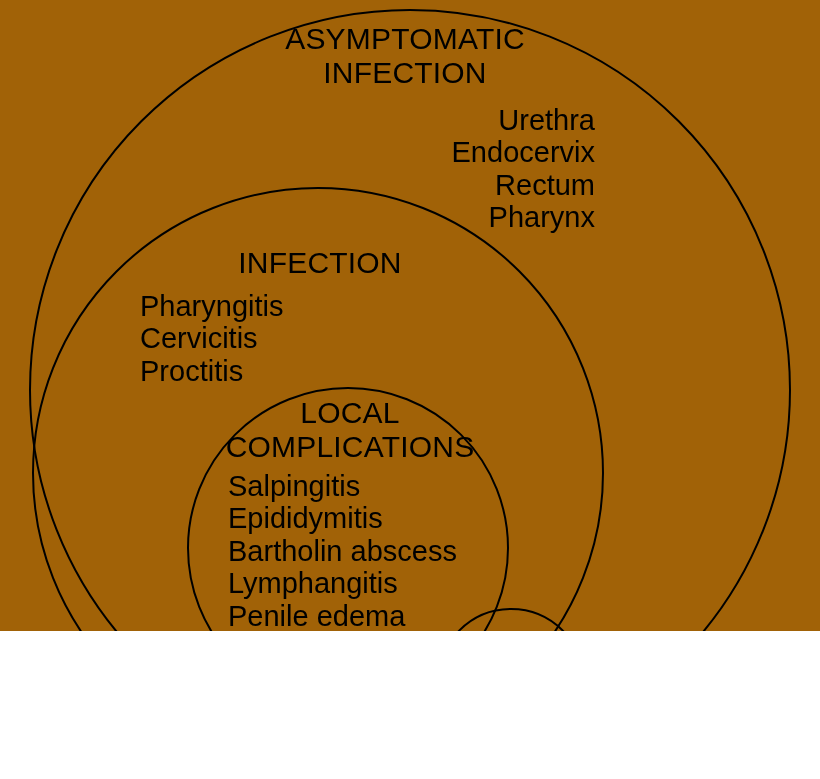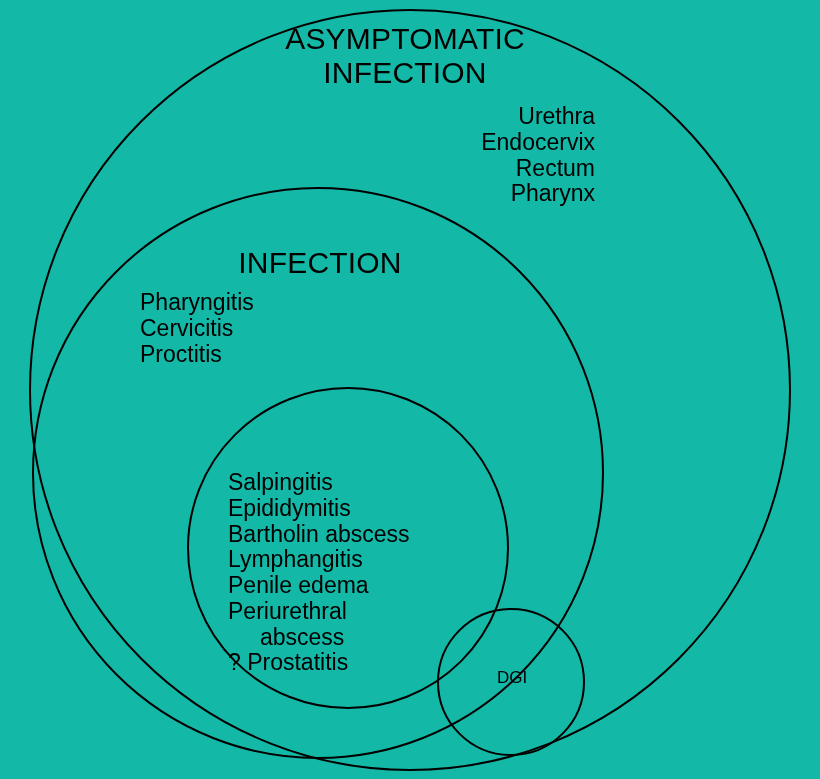--- a/index.html
+++ b/index.html
@@ -7,43 +7,43 @@
     padding: 0;
     background: #ffffff;
   }
   body {
     font-family: "Liberation Sans", sans-serif;
     color: #000000;
   }
   #canvas {
     position: relative;
     width: 820px;
-    height: 779px;
+    height: 631px;
     overflow: hidden;
-    background: #14b8a6;
+    background: #a16207;
   }
   #rings {
     position: absolute;
     left: 0;
     top: 0;
     width: 820px;
     height: 779px;
   }
   .lbl {
     position: absolute;
     white-space: pre;
     line-height: 1.12;
   }
   .title {
     text-align: center;
     font-size: 30px;
     letter-spacing: 0.2px;
   }
   .list {
-    font-size: 23px;
+    font-size: 29px;
   }
   .list.right {
     text-align: right;
   }
   .dgi-label {
     font-size: 17px;
     text-align: center;
   }
 
   
@@ -78,20 +78,21 @@
 Rectum
 Pharynx</div>
 
   <div class="lbl title" id="sym-title"><br><span>INFECTION</span></div>
 
   <div class="lbl list" id="sym-col1">Pharyngitis
 Cervicitis
 Proctitis</div>
 
 
+  <div class="lbl title" id="local-title"><span>LOCAL</span><br><span>COMPLICATIONS</span></div>
 
   <div class="lbl list" id="local-list">Salpingitis
 Epididymitis
 Bartholin abscess
 Lymphangitis
 Penile edema
 Periurethral
      abscess
 ? Prostatitis</div>
 

